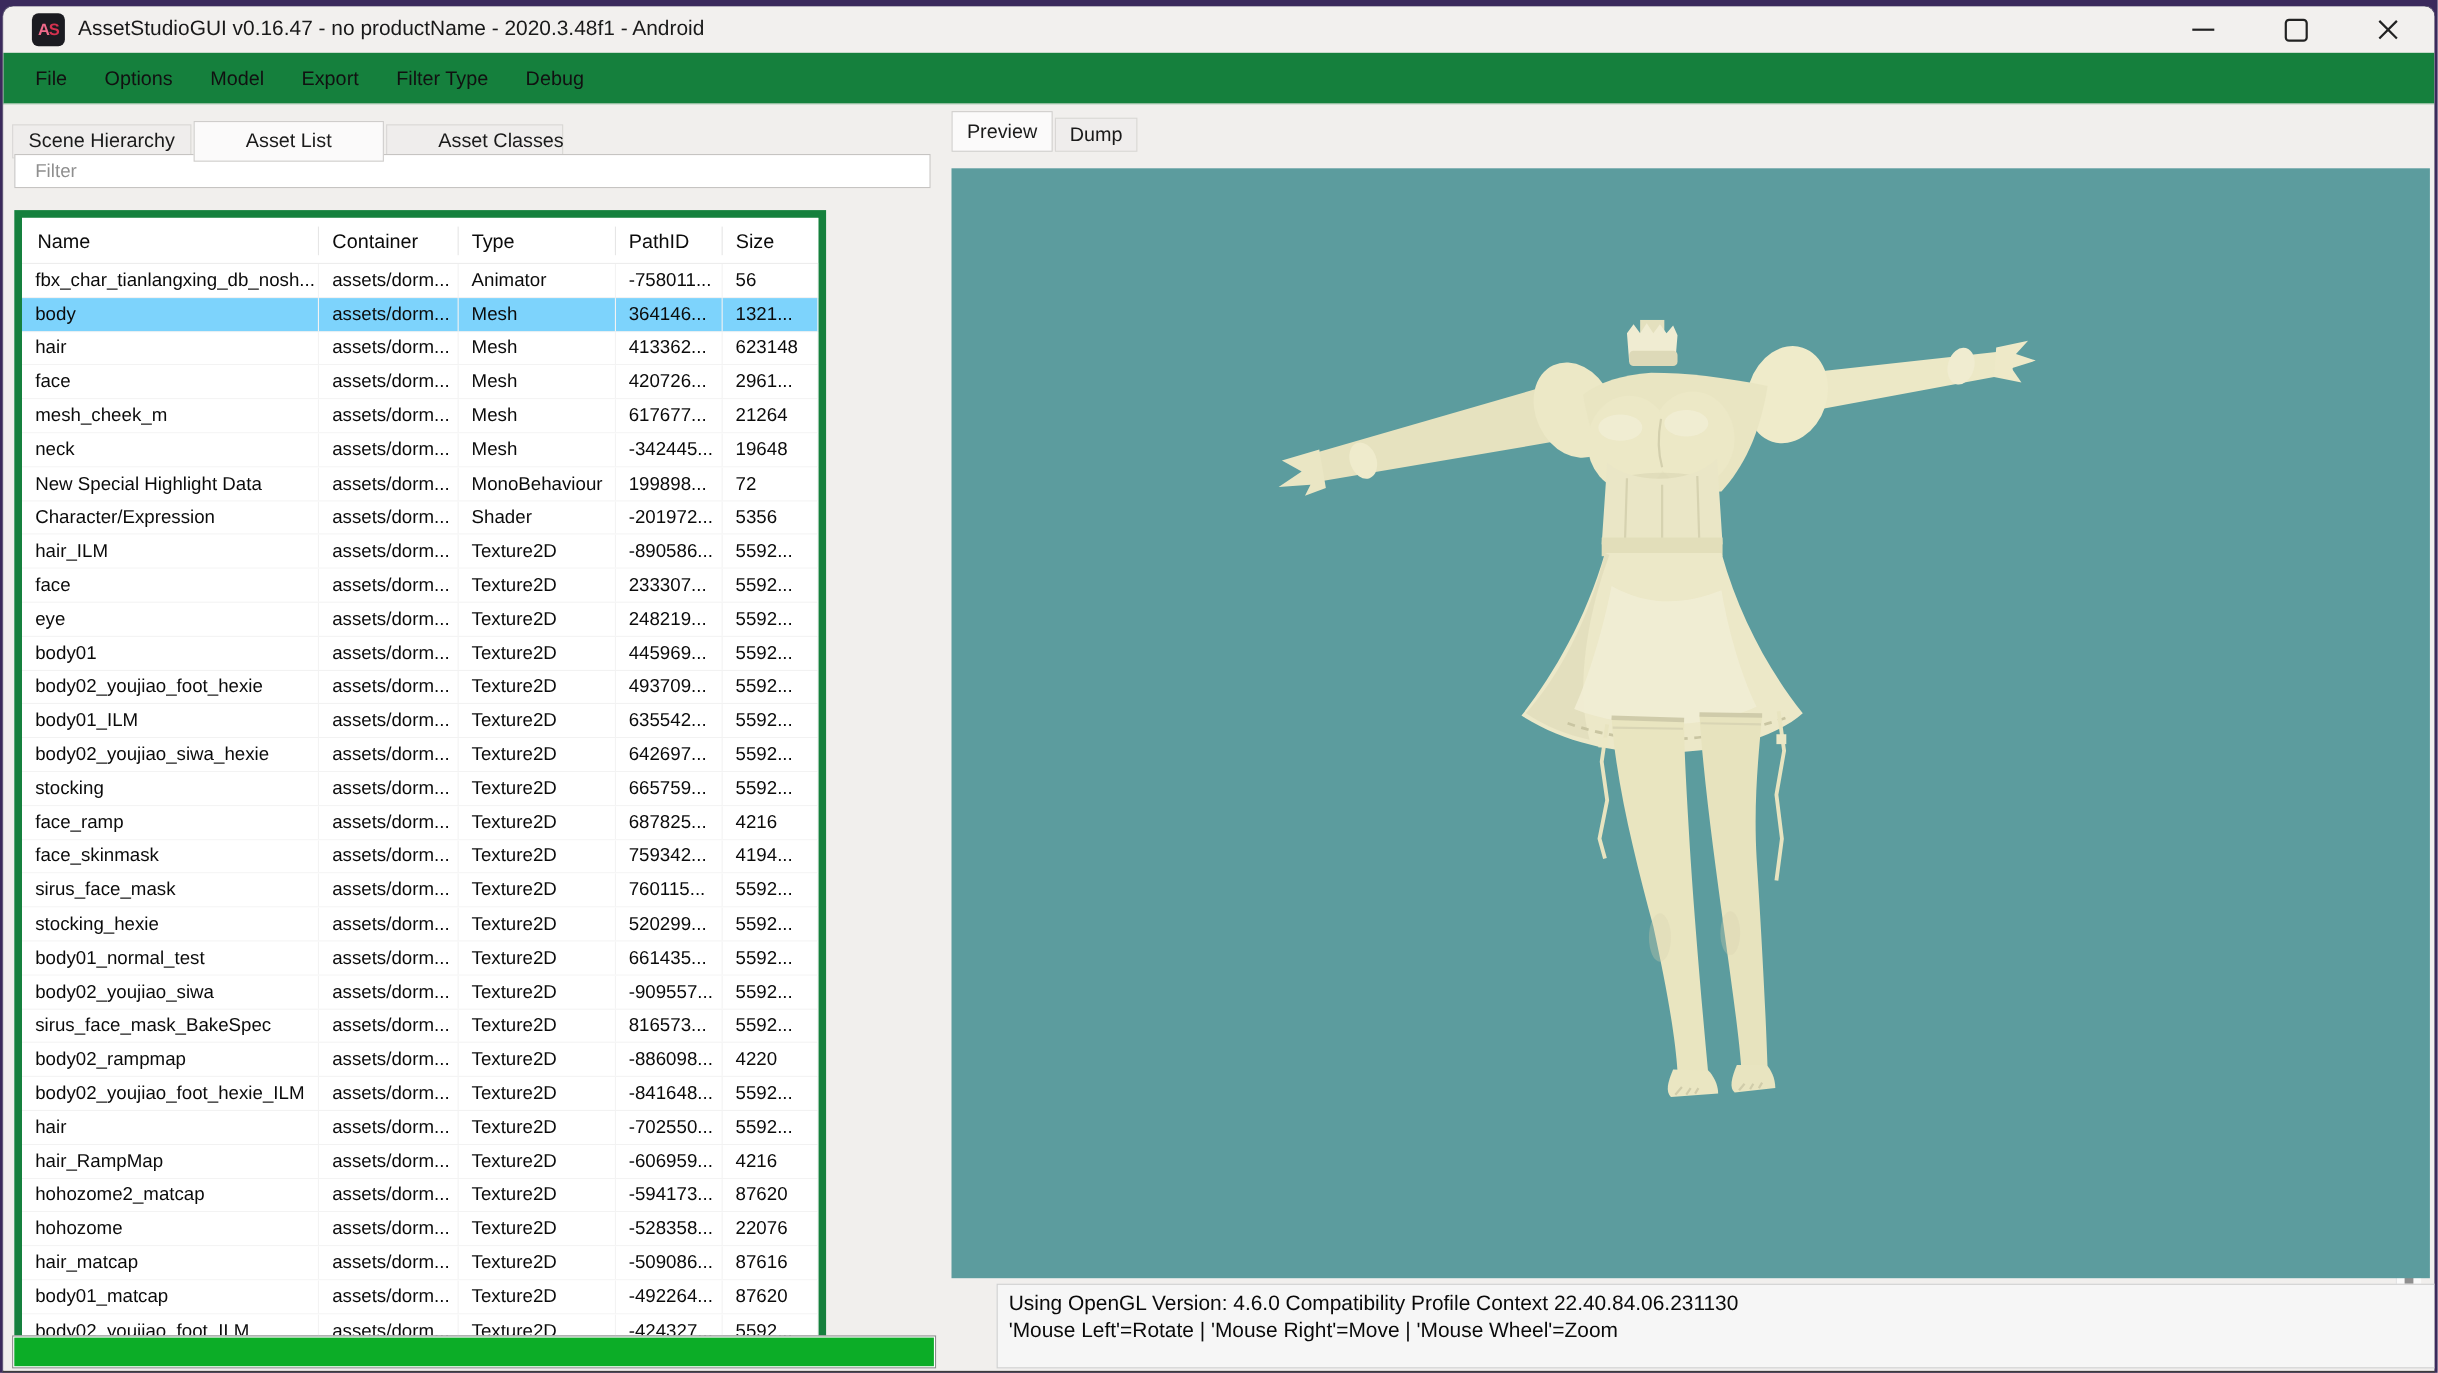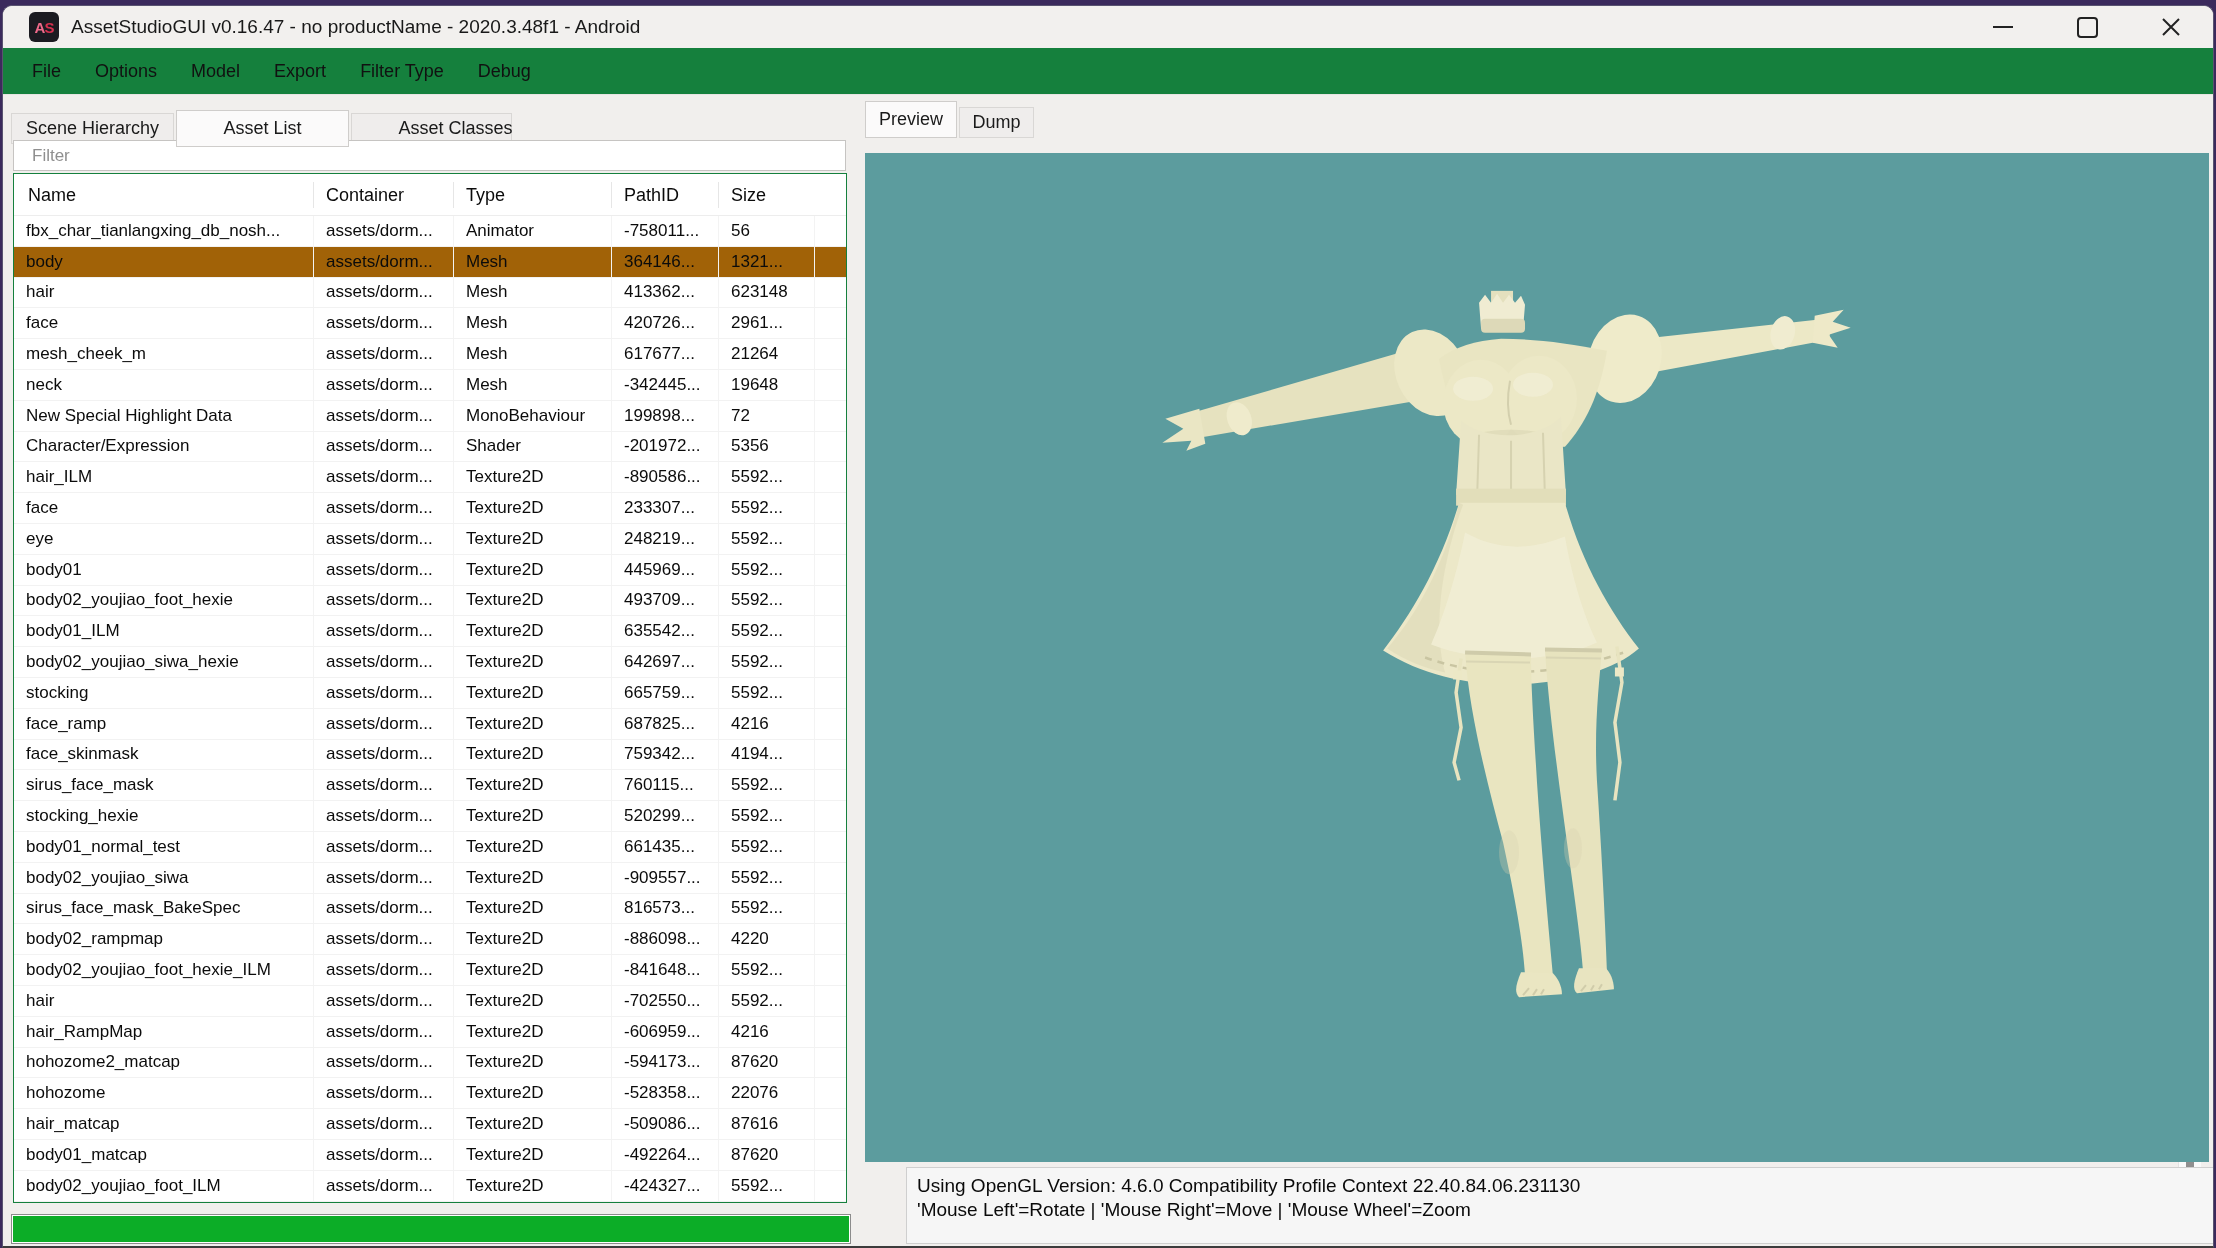--- a/index.html
+++ b/index.html
@@ -39,32 +39,32 @@
   .tab.selected{height:37px;background:#fbfafa;border-color:#cfcdcb;z-index:2;}
   .ltabstrip .tab:nth-child(1){width:163px;}
   .ltabstrip .tab:nth-child(2){width:173px;}
   .ltabstrip .tab:nth-child(3){width:161px;padding-left:48px;}
   
   .filterbox{position:absolute;left:10px;top:45px;width:833px;height:31px;box-sizing:border-box;
     border:1px solid #c6c4c2;background:#fff;font-size:17px;color:#222;padding:0 18px;
     font-family:"Liberation Sans",sans-serif;outline:none;}
   .filterbox::placeholder{color:#8f8f8f;opacity:1;}
   
-  .assettable{position:absolute;left:10px;top:78px;width:834px;height:1030px;box-sizing:border-box;
-    border:1px solid #15803d;background:#fff;overflow:hidden;}
+  .assettable{position:absolute;left:10px;top:96px;width:738px;height:1030px;box-sizing:border-box;
+    border:7px solid #15803d;background:#fff;overflow:hidden;}
   .thead{display:flex;height:41px;border-bottom:1px solid #ededed;align-items:center;background:#fff;}
   .th{box-sizing:border-box;font-size:18px;color:#0b0b0b;padding-left:12px;height:26px;line-height:26px;
     border-right:1px solid #e6e6e6;overflow:hidden;white-space:nowrap;}
   .c0{width:300px;padding-left:14px;}
   .c1{width:140px;}
   .c2{width:158px;}
   .c3{width:107px;}
   .c4{width:96px;border-right:none;}
   .trow{display:flex;height:29.8px;align-items:center;border-bottom:1px solid #f2f2f2;background:#fff;}
-  .trow.selected{background:#a16207;}
+  .trow.selected{background:#7dd3fc;}
   .td{box-sizing:border-box;font-size:17px;color:#0b0b0b;padding-left:12px;white-space:nowrap;
     overflow:hidden;border-right:1px solid #f3f3f3;height:100%;display:flex;align-items:center;}
   
   .vscroll-lane{position:absolute;right:12px;top:122px;width:22px;height:986px;background:#fafafa;
     border-left:1px solid #e2e2e2;}
   .vscroll-thumb{position:absolute;left:7px;top:2px;width:8px;height:958px;background:#8f8f8f;border-radius:4px;}
   
   .progress{position:absolute;left:8px;top:1119px;width:840px;height:30px;box-sizing:border-box;
     border:1px solid #8c8c8c;background:#fff;padding:1px;}
   .progress-fill{height:100%;background:#0cad27;}

